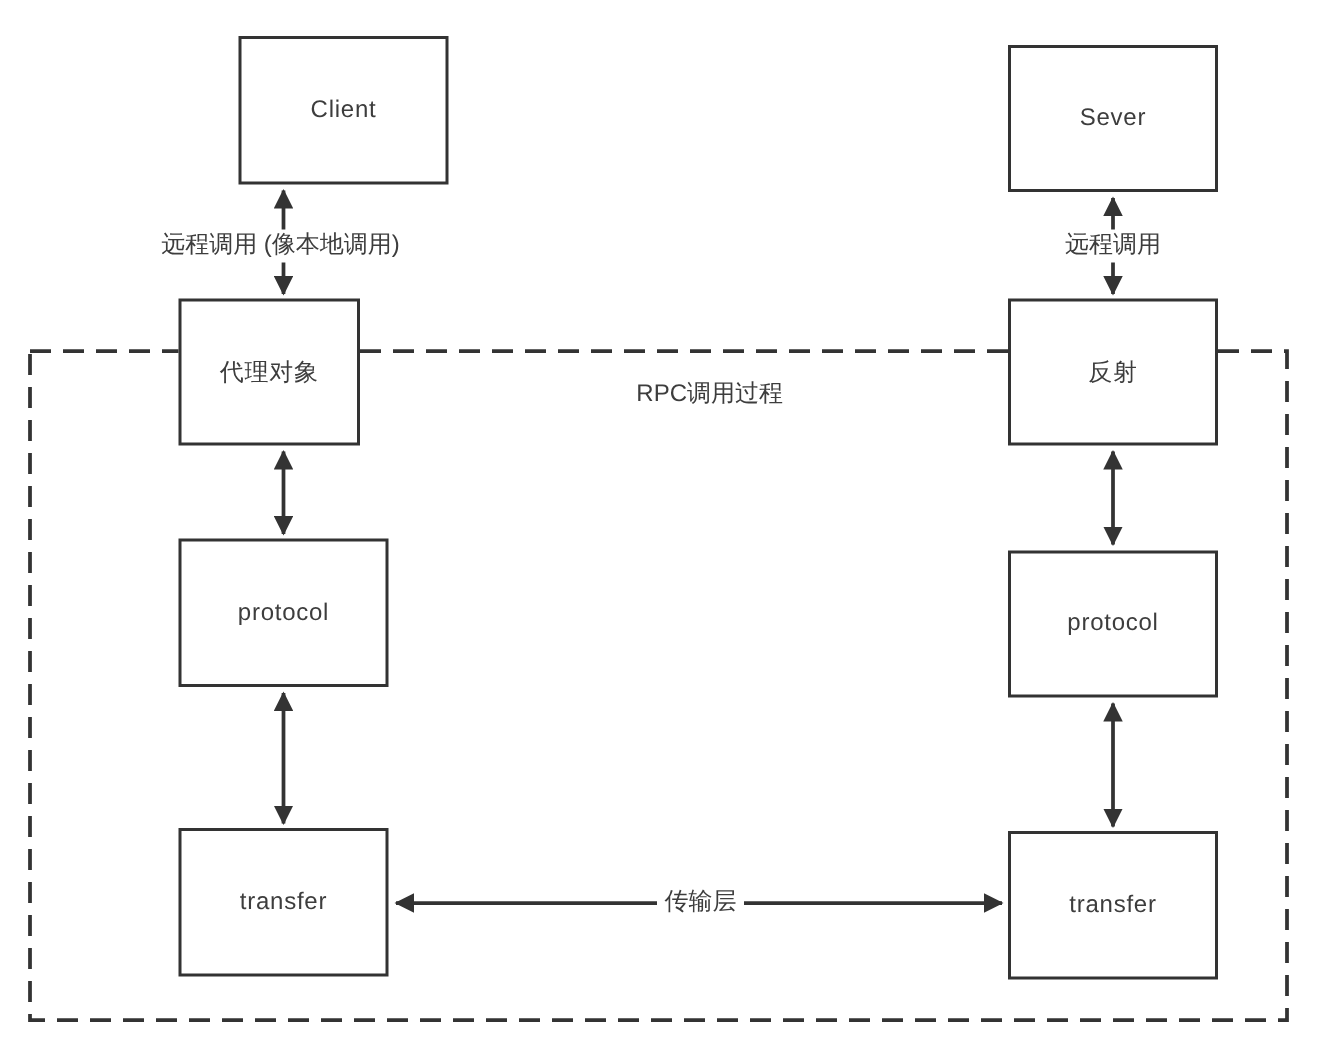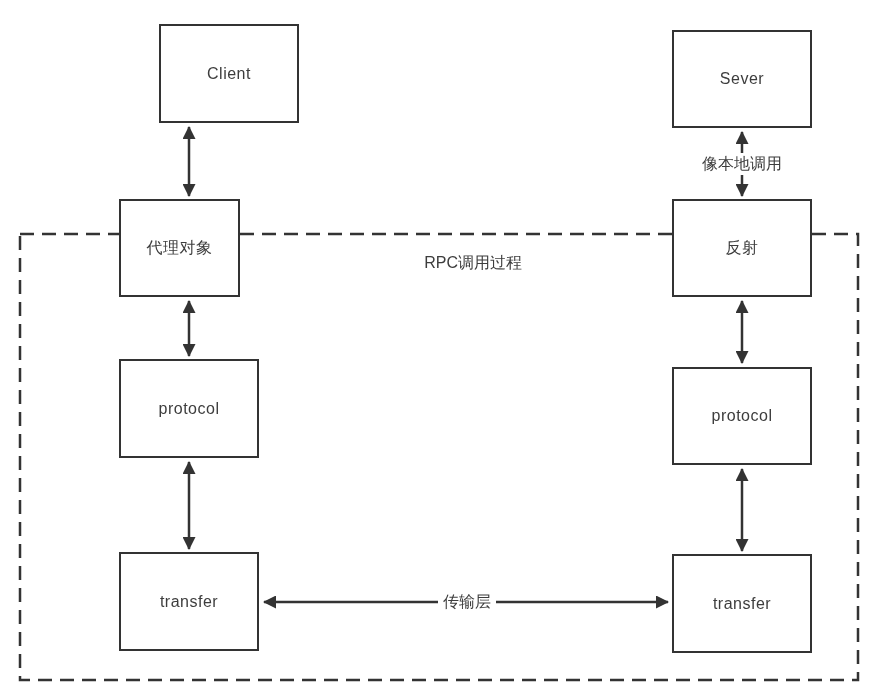--- a/index.html
+++ b/index.html
@@ -86,20 +86,21 @@
   </div>
 
   <div class="box" style="left:119px;top:552px;width:140px;height:99px;">
     <span>transfer</span>
   </div>
 
   <div class="box" style="left:672px;top:554px;width:140px;height:99px;">
     <span>transfer</span>
   </div>
 
+  <div class="lbl" style="left:88px;top:153px;width:198px;">远程调用 (像本地调用)</div>
 
-  <div class="lbl" style="left:700px;top:153px;width:84px;">像本地调用</div>
+  <div class="lbl" style="left:700px;top:153px;width:84px;">远程调用</div>
 
   <div class="lbl no-bg" style="left:398px;top:252px;width:124px;text-align:right;">RPC调用过程</div>
 
   <div class="lbl" style="left:438px;top:591px;width:58px;font-family:Liberation Serif, serif;">传输层</div>
 
 </div>
 
 </body></html>

